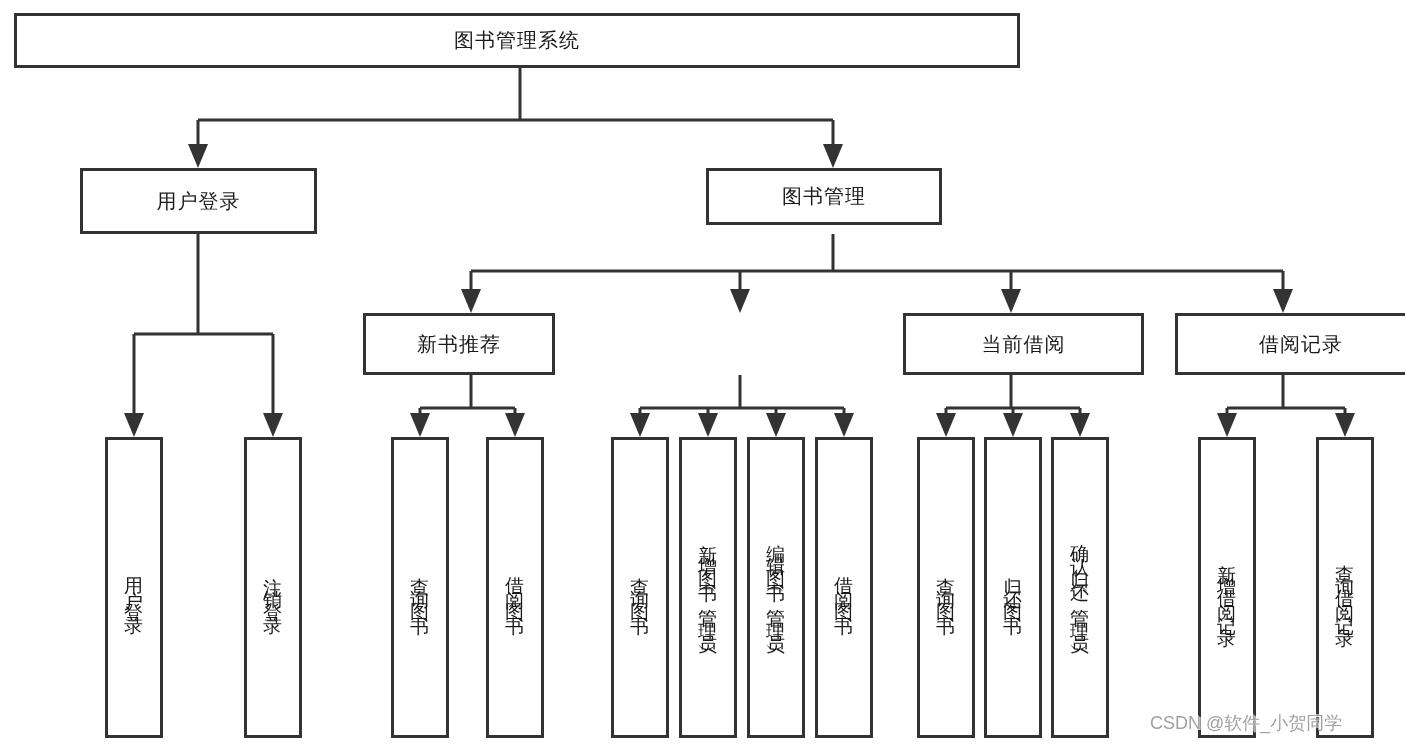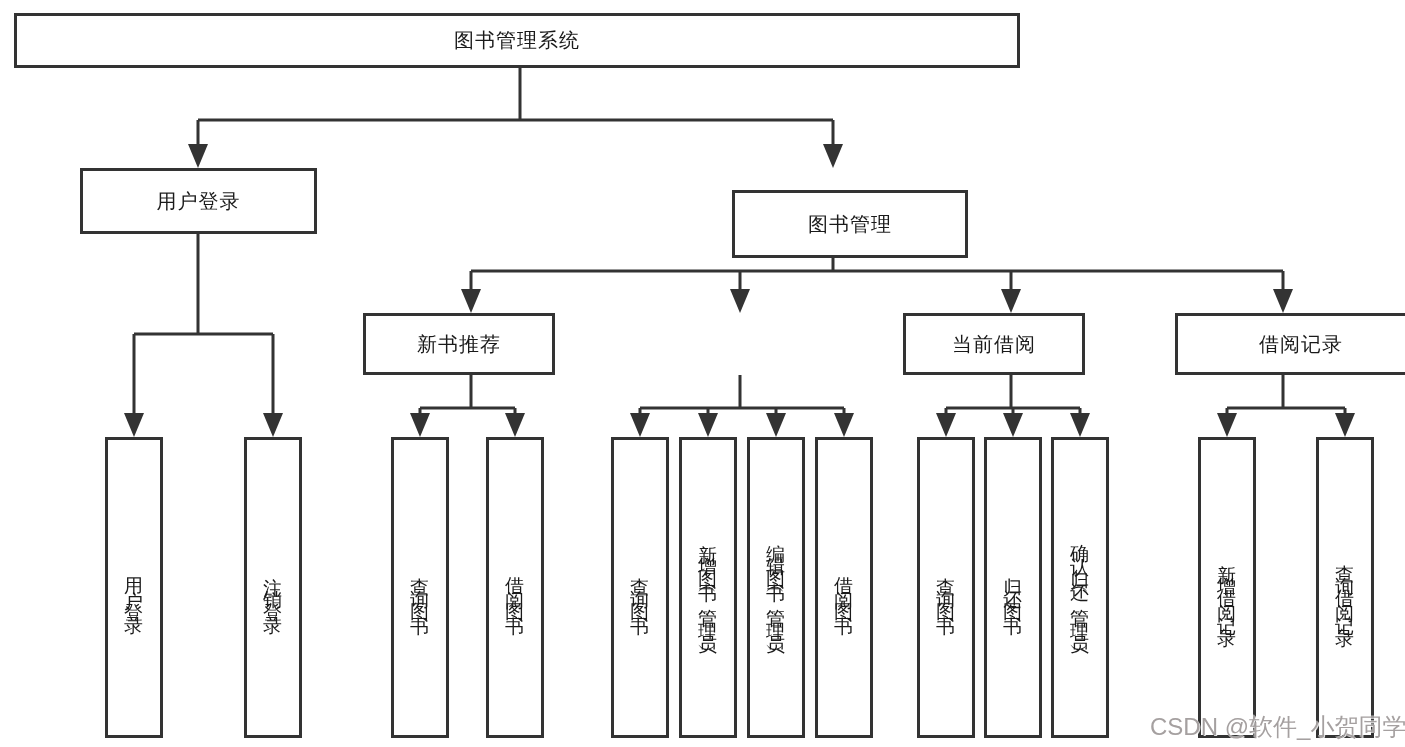--- a/index.html
+++ b/index.html
@@ -47,21 +47,21 @@
     letter-spacing: 13px;
     line-height: 1;
     white-space: nowrap;
   }
   .watermark {
     position: absolute;
     left: 1150px;
     top: 711px;
     width: 250px;
     z-index: 3;
-    font-size: 24px;
+    font-size: 18px;
     color: #a5a0a0;
     white-space: nowrap;
     text-shadow: 1px 1px 0 rgba(255,255,255,0.85), -1px -1px 0 rgba(255,255,255,0.55);
   }
 </style>
 </head>
 <body>
 
 <div class="stage">
 
@@ -112,28 +112,28 @@
     </g>
   </svg>
 
   <div class="node" style="left:14px; top:13px; width:1006px; height:55px;">
     <span class="h-label">图书管理系统</span>
   </div>
 
   <div class="node" style="left:80px; top:168px; width:237px; height:66px;">
     <span class="h-label">用户登录</span>
   </div>
-  <div class="node" style="left:732px; top:168px; width:236px; height:68px;margin-top:22px;">
+  <div class="node" style="left:706px; top:168px; width:236px; height:57px;">
     <span class="h-label">图书管理</span>
   </div>
 
   <div class="node" style="left:363px; top:313px; width:192px; height:62px;">
     <span class="h-label">新书推荐</span>
   </div>
-  <div class="node" style="left:903px; top:313px; width:182px; height:62px;">
+  <div class="node" style="left:903px; top:313px; width:241px; height:62px;">
     <span class="h-label">当前借阅</span>
   </div>
   <div class="node" style="left:1175px; top:313px; width:252px; height:62px;">
     <span class="h-label">借阅记录</span>
   </div>
 
   <div class="node leaf" style="left:105px; top:437px; width:58px; height:301px;">
     <span class="v-label">用户登录</span>
   </div>
   <div class="node leaf" style="left:244px; top:437px; width:58px; height:301px;">

